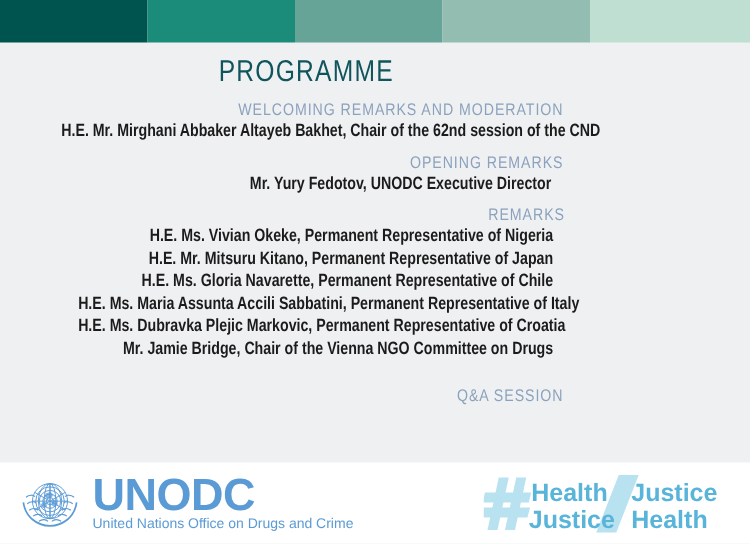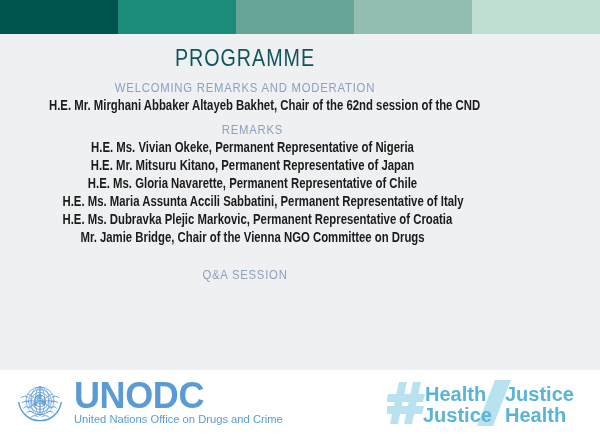--- a/index.html
+++ b/index.html
@@ -41,21 +41,21 @@
     padding-top: 10px;
     font-family: "Liberation Sans Narrow", "Liberation Sans", sans-serif;
     font-size: 24px;
     font-weight: 400;
     letter-spacing: 1.2px;
     color: #10555c;
     transform: scaleX(0.82);
     transform-origin: center;
   }
 
-  .section { margin-top: 7px; }
+  .section { margin-top: 7px; text-align: right; }
 
   .section-heading {
     font-family: "Liberation Sans Narrow", "Liberation Sans", sans-serif;
     font-size: 13.5px;
     font-weight: 400;
     letter-spacing: 0.9px;
     color: #8ba2bd;
     line-height: 17px;
     transform: scaleX(0.84);
     transform-origin: center;
@@ -133,20 +133,24 @@
 
 <div class="slide-body">
 
   <div class="page-title" style="color: rgb(16, 85, 92);">PROGRAMME</div>
 
   <div class="section">
     <div class="section-heading" style="color: rgb(139, 162, 189);">WELCOMING REMARKS AND MODERATION</div>
     <div class="entry" style="color: rgb(27, 27, 27);">H.E. Mr. Mirghani Abbaker Altayeb Bakhet, Chair of the 62nd session of the CND</div>
   </div>
 
+  <div class="section">
+    <div class="section-heading" style="color: rgb(139, 162, 189);">OPENING REMARKS</div>
+    <div class="entry" style="color: rgb(27, 27, 27);">Mr. Yury Fedotov, UNODC Executive Director</div>
+  </div>
 
 
   <div class="section section-remarks">
     <div class="section-heading" style="color: rgb(139, 162, 189);">REMARKS</div>
     <div class="entry" style="color: rgb(27, 27, 27);">H.E. Ms. Vivian Okeke, Permanent Representative of Nigeria</div>
     <div class="entry" style="color: rgb(27, 27, 27);">H.E. Mr. Mitsuru Kitano, Permanent Representative of Japan</div>
     <div class="entry" style="color: rgb(27, 27, 27);">H.E. Ms. Gloria Navarette, Permanent Representative of Chile</div>
     <div class="entry" style="color: rgb(27, 27, 27);">H.E. Ms. Maria Assunta Accili Sabbatini, Permanent Representative of Italy</div>
     <div class="entry" style="color: rgb(27, 27, 27);">H.E. Ms. Dubravka Plejic Markovic, Permanent Representative of Croatia</div>
     <div class="entry" style="color: rgb(27, 27, 27);">Mr. Jamie Bridge, Chair of the Vienna NGO Committee on Drugs</div>

